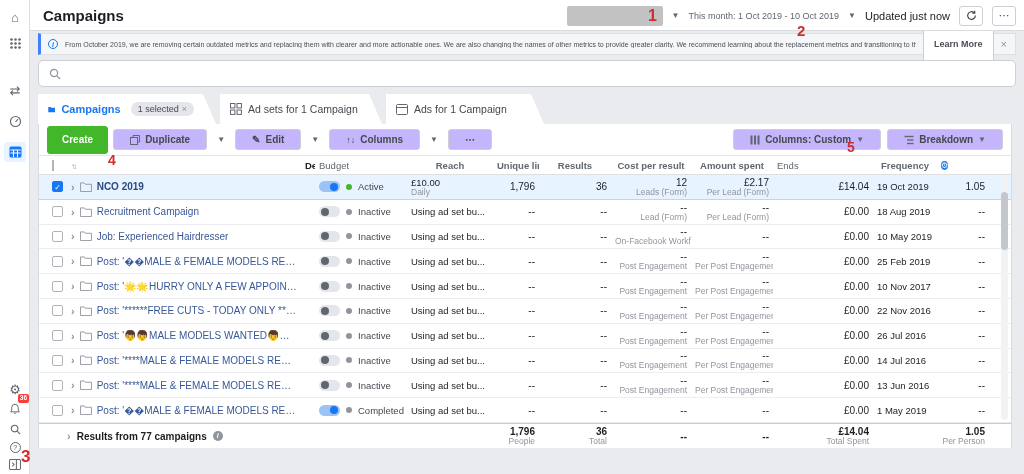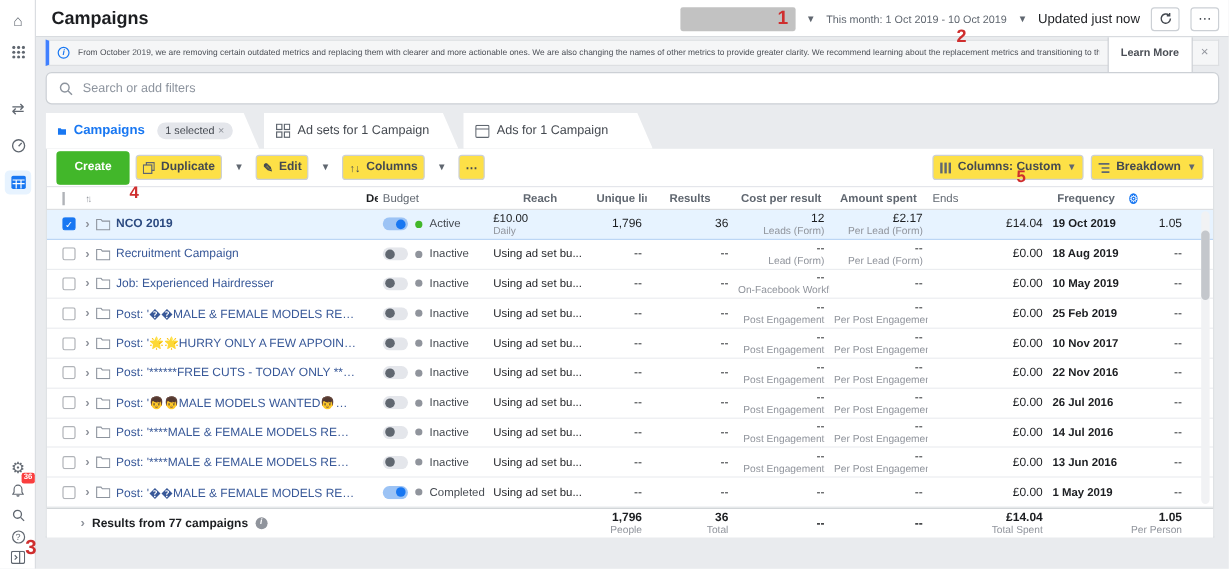--- a/index.html
+++ b/index.html
@@ -41,21 +41,21 @@
   .tab + .tab { margin-left:4px; }
   .tab .tlabel { font-size:10.5px; color:#444950; white-space:nowrap; }
   .tab.active .tlabel { color:#1877f2; font-weight:bold; font-size:11px; }
   .pill { background:#e4e6eb; border-radius:9px; font-size:9px; color:#444950; padding:2px 7px; white-space:nowrap; margin-left:4px; }
   .pill .x { color:#90949c; margin-left:3px; }
 
   
   .panel { position:absolute; left:38px; top:124px; width:974px; height:324px; background:#fff; border:1px solid #d8dbdf; border-top:none; z-index:2; }
 
   .toolbar { height:31px; display:flex; align-items:center; padding:0 8px; gap:5px; }
-  .btn { height:21px; display:flex; align-items:center; gap:5px; border:1px solid #ccd0d5; border-radius:3px; background:#fde047; color:#444950; font-size:10px; font-weight:bold; padding:0 5px; cursor:pointer; white-space:nowrap; }
+  .btn { height:21px; display:flex; align-items:center; gap:5px; border:1px solid #ccd0d5; border-radius:3px; background:#c4b5fd; color:#444950; font-size:10px; font-weight:bold; padding:0 16px; cursor:pointer; white-space:nowrap; }
   .btn.create { background:#42b72a; border-color:#42b72a; color:#fff; padding:13px 14px; }
   .drop-caret { color:#606770; font-size:8px; padding:0 5px; cursor:pointer; }
   .toolbar-right { margin-left:auto; display:flex; gap:6px; }
 
   
   .tgrid { display:grid; grid-template-columns:28px 234px 14px 92px 86px 46px 72px 80px 82px 100px 64px 52px 14px; }
   .thead { height:20px; border-top:1px solid #e4e6eb; border-bottom:1px solid #dddfe2; align-items:center; font-size:9.5px; color:#606770; }
   .thead .hc { padding:0 4px; white-space:nowrap; overflow:hidden; }
   .thead .r { text-align:center;font-weight:bold; }
   .thead .bold { color:#1c1e21; font-weight:bold; }
@@ -81,21 +81,21 @@
   .toggle.on i { left:11px; background:#1877f2; }
   .dot { width:6px; height:6px; border-radius:50%; flex:none; }
   .dot.green { background:#42b72a; }
   .dot.gray { background:#90949c; }
   .stxt { font-size:9.5px; color:#444950; }
   .v1 { display:block; font-size:10px; color:#1c1e21; line-height:11px; white-space:nowrap; }
   .v2 { display:block; font-size:8.5px; color:#90949c; line-height:9px; white-space:nowrap; }
   .v2:empty { display:none; }
   .num { text-align:right; }
   .budc .v1 { font-size:9.5px; }
-  .endc .v1 { font-size:9.5px;font-weight:bold; }
+  .endc .v1 { font-size:9.5px; }
 
   .tfoot { height:25px; border-top:1px solid #c8ccd0; align-items:center; background:#fff; }
   .tfoot .fl { grid-column:2 / 6; font-size:10px; font-weight:bold; color:#1c1e21; display:flex; align-items:center; gap:6px; white-space:nowrap; }
   .tfoot .fi { width:10px; height:10px; border-radius:50%; background:#90949c; color:#fff; font-size:7px; line-height:10px; text-align:center; font-style:italic; }
   .tfoot .v1 { font-weight:bold; }
 
   .vtrack { position:absolute; right:3px; top:52px; bottom:27px; width:7px; background:#f1f2f4; border-radius:4px; }
   .vthumb { width:7px; height:58px; background:#c4c7cc; border-radius:4px; margin-top:16px; cursor:grab; }
 
   
@@ -190,21 +190,20 @@
   <span class="banner-close">×</span>
 </div>
 
 <div class="searchbar">
   <span>
     <svg width="12" height="12" viewBox="0 0 12 12">
         <circle cx="5" cy="5" r="3.6" fill="none" stroke="#8d949e" stroke-width="1.2"></circle>
         <line x1="7.8" y1="7.8" x2="11" y2="11" stroke="#8d949e" stroke-width="1.2"></line>
       </svg>
   </span>
-  <input placeholder="Search or add filters" style="">
 </div>
 
 <div class="tabs">
   <div class="tab active" style="width:178px">
     <svg width="13" height="11" viewBox="0 0 13 11">
         <path d="M0.5 1h4l1.2 1.5h6.8v8H0.5z" fill="#1877f2"></path>
       </svg>
     <span class="tlabel">Campaigns</span>
     <span class="pill"><span>1 selected</span><span class="x">×</span></span>
   </div>

